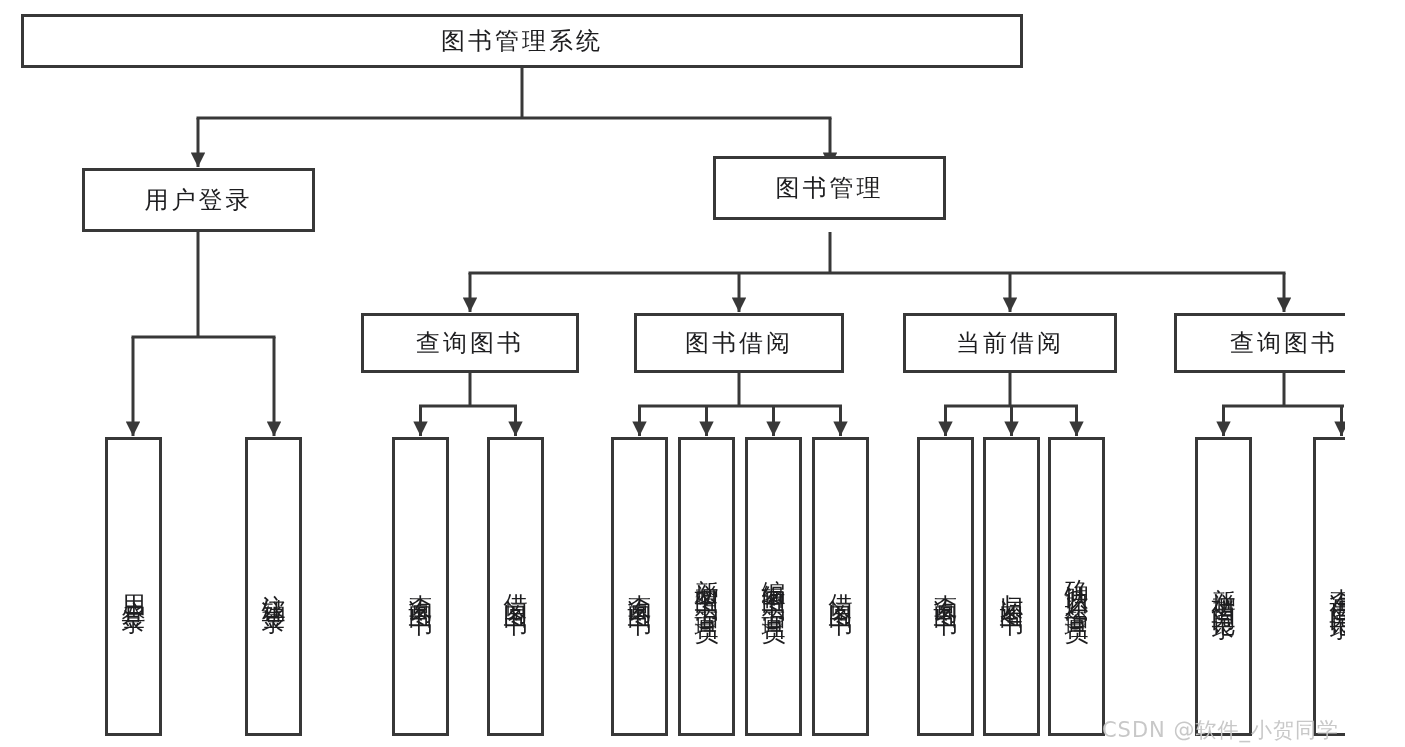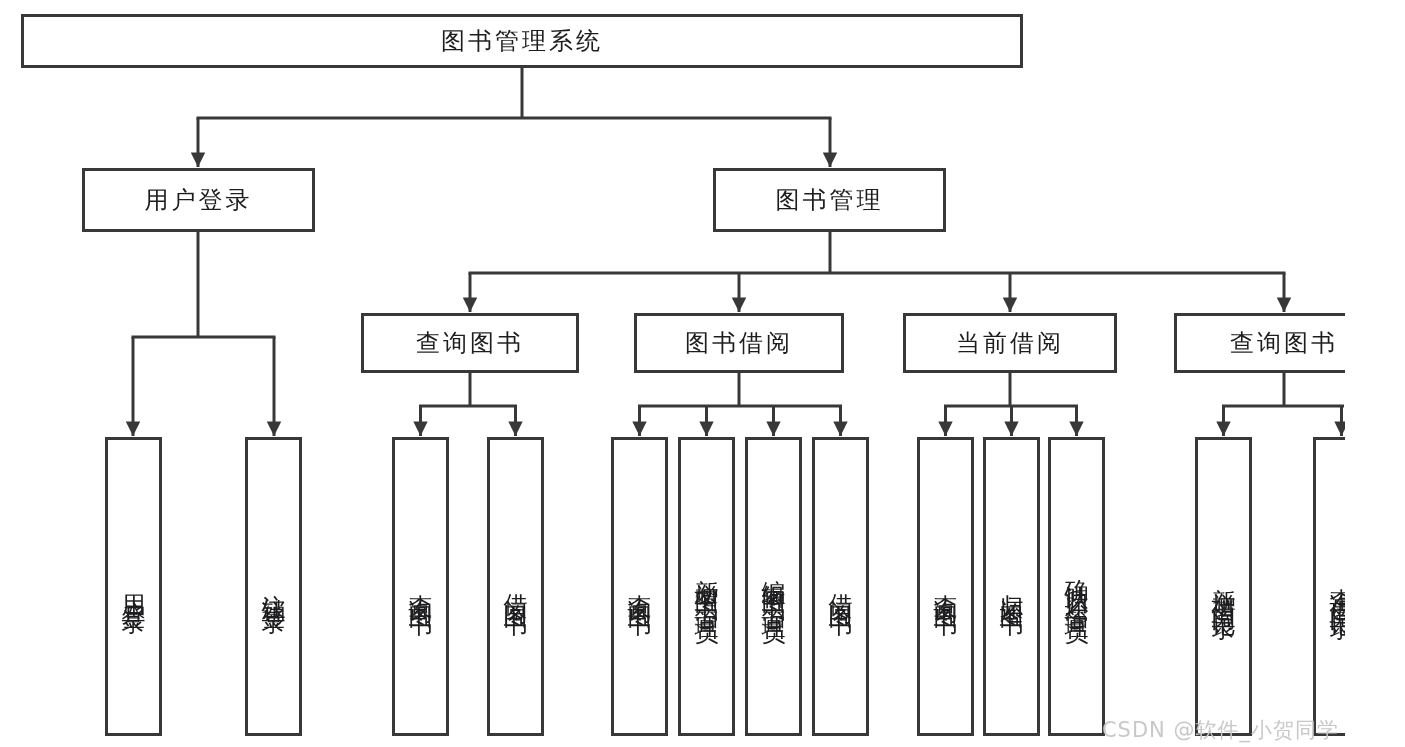--- a/index.html
+++ b/index.html
@@ -100,21 +100,21 @@
     </g>
   </svg>
 
   <div class="node h-node" style="left:21px;top:14px;width:1002px;height:54px">
     <span>图书管理系统</span>
   </div>
 
   <div class="node h-node" style="left:82px;top:168px;width:233px;height:64px">
     <span>用户登录</span>
   </div>
-  <div class="node h-node" style="left:713px;top:168px;width:233px;height:64px">
+  <div class="node h-node" style="left:713px;top:156px;width:233px;height:64px">
     <span>图书管理</span>
   </div>
 
   <div class="node h-node" style="left:361px;top:313px;width:218px;height:60px">
     <span>查询图书</span>
   </div>
   <div class="node h-node" style="left:634px;top:313px;width:210px;height:60px">
     <span>图书借阅</span>
   </div>
   <div class="node h-node" style="left:903px;top:313px;width:214px;height:60px">

